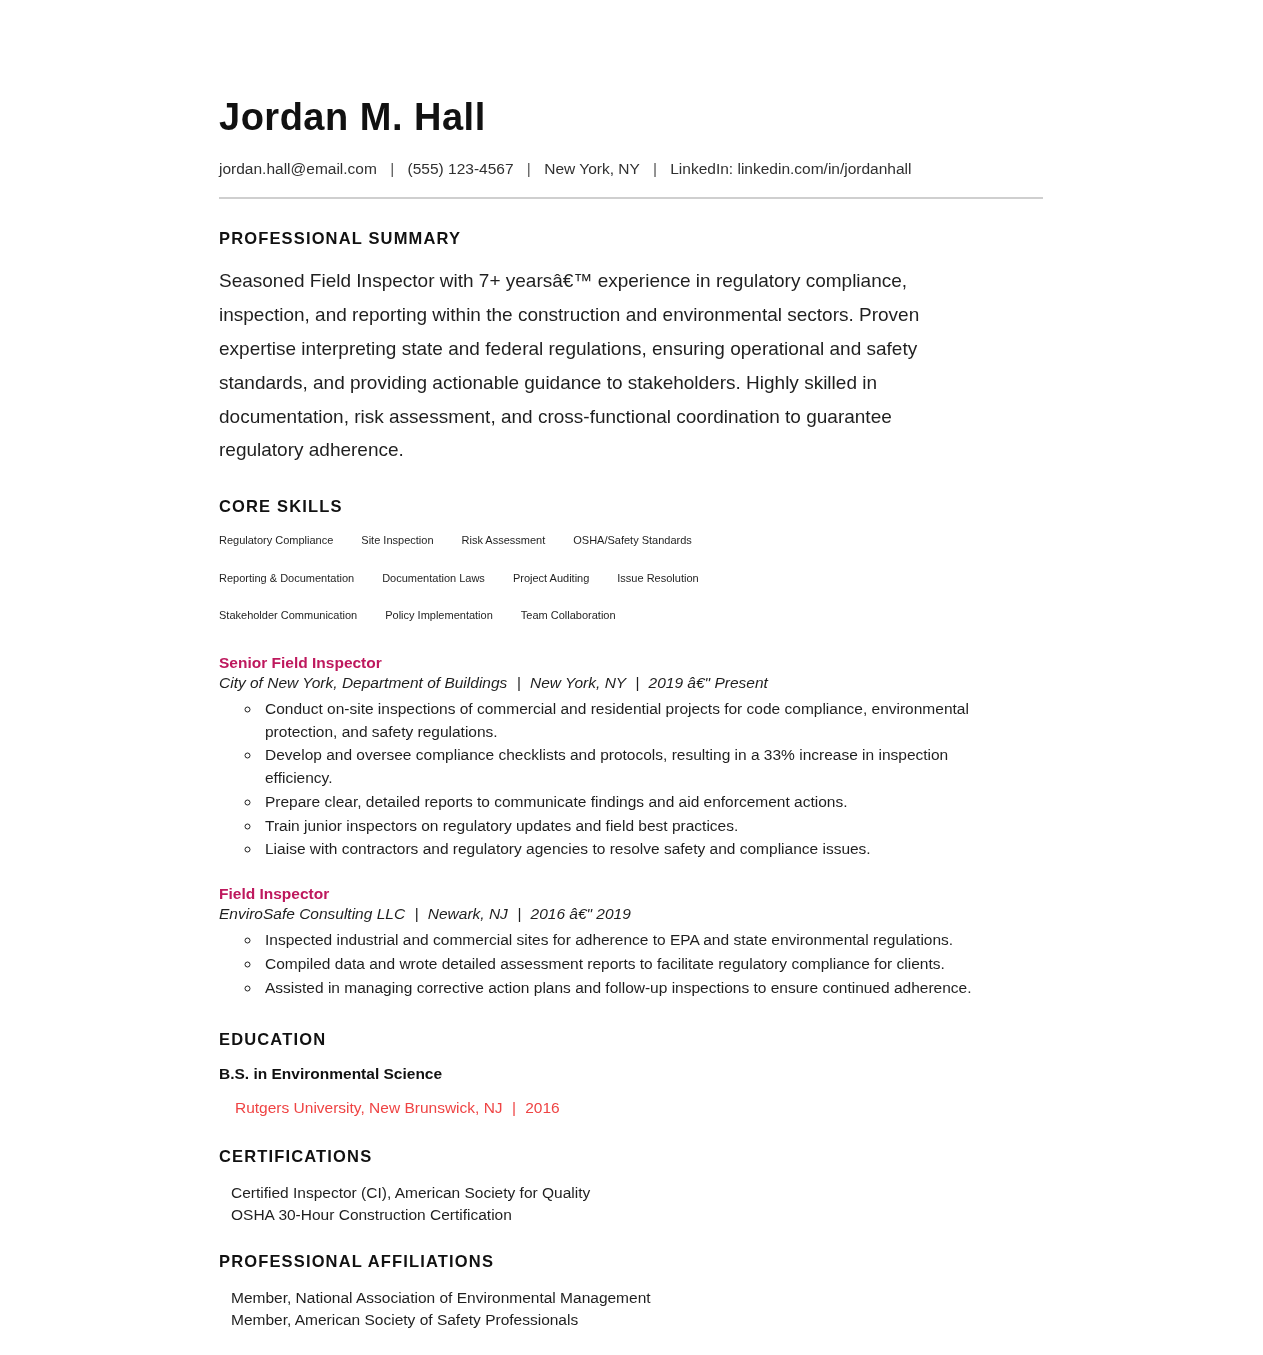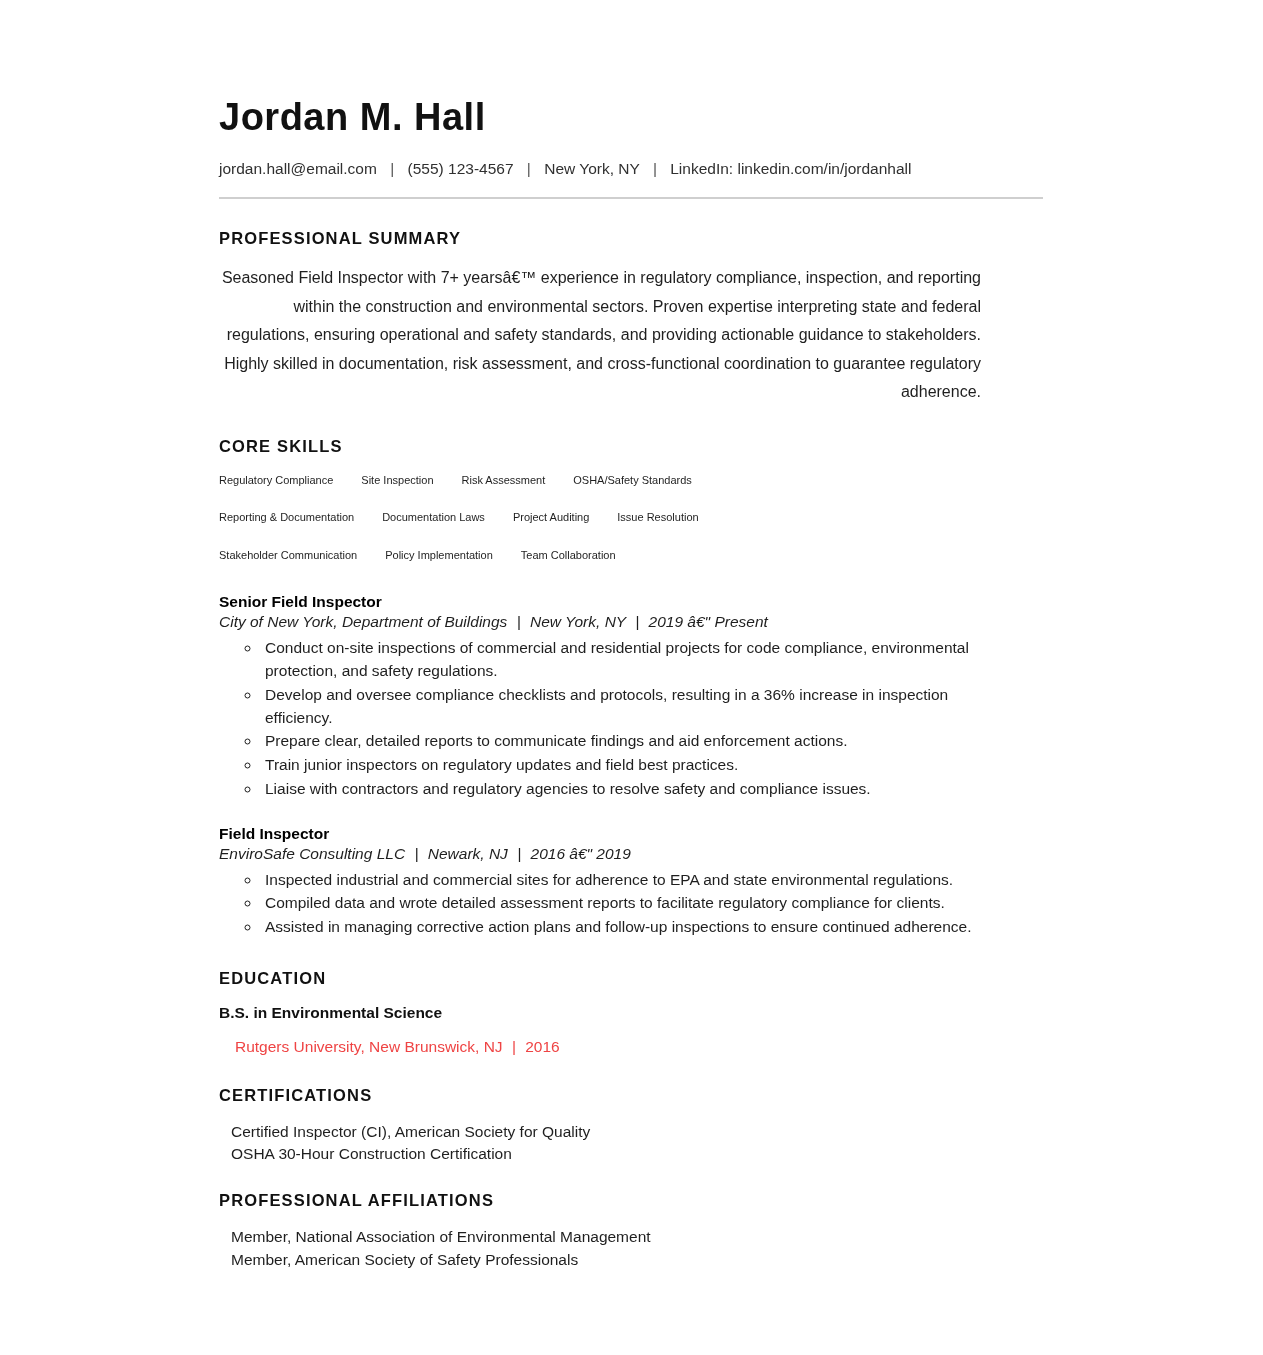--- a/index.html
+++ b/index.html
@@ -60,26 +60,25 @@
     font-weight: bold;
     letter-spacing: 1.15px;
     text-transform: uppercase;
     color: #111111;
     margin: 0 0 16px 0;
   }
   .section-gap-lg { margin-top: 30px; }
   .section-gap-md { margin-top: 26px; }
 
   .summary-text {
-    font-size: 16px;
+    font-size: 19px;
     line-height: 1.78;
     color: #1f1f1f;
     margin: 0;
     max-width: 824px;
-    text-align: right;
   }
 
   
   .skills-row {
     display: flex;
     flex-wrap: wrap;
     font-size: 11px;
     color: #1f1f1f;
     line-height: 1.5;
     margin-bottom: 21px;
@@ -87,21 +86,21 @@
   .skills-row:last-child { margin-bottom: 0; }
   .skill-item { margin-right: 28px; white-space: nowrap; }
   .skill-item:last-child { margin-right: 0; }
 
   
   .job { margin-bottom: 24px; }
   .job:last-child { margin-bottom: 0; }
   .job-title {
     font-size: 15.5px;
     font-weight: bold;
-    color: #000000;
+    color: #be185d;
     margin: 0 0 2px 0;
   }
   .job-meta {
     font-size: 15.5px;
     font-style: italic;
     color: #1f1f1f;
     margin: 0 0 6px 0;
   }
   .job-meta .meta-sep { padding: 0 5px; }
   .bullets {
@@ -193,21 +192,21 @@
       <div class="job-title">Senior Field Inspector</div>
       <div class="job-meta">
         <span>City of New York, Department of Buildings</span>
         <span class="meta-sep">|</span>
         <span>New York, NY</span>
         <span class="meta-sep">|</span>
         <span>2019 â€" Present</span>
       </div>
       <ul class="bullets">
         <li>Conduct on-site inspections of commercial and residential projects for code compliance, environmental protection, and safety regulations.</li>
-        <li>Develop and oversee compliance checklists and protocols, resulting in a 36% increase in inspection efficiency.</li>
+        <li>Develop and oversee compliance checklists and protocols, resulting in a 33% increase in inspection efficiency.</li>
         <li>Prepare clear, detailed reports to communicate findings and aid enforcement actions.</li>
         <li>Train junior inspectors on regulatory updates and field best practices.</li>
         <li>Liaise with contractors and regulatory agencies to resolve safety and compliance issues.</li>
       </ul>
     </div>
 
     <div class="job">
       <div class="job-title">Field Inspector</div>
       <div class="job-meta">
         <span>EnviroSafe Consulting LLC</span>

